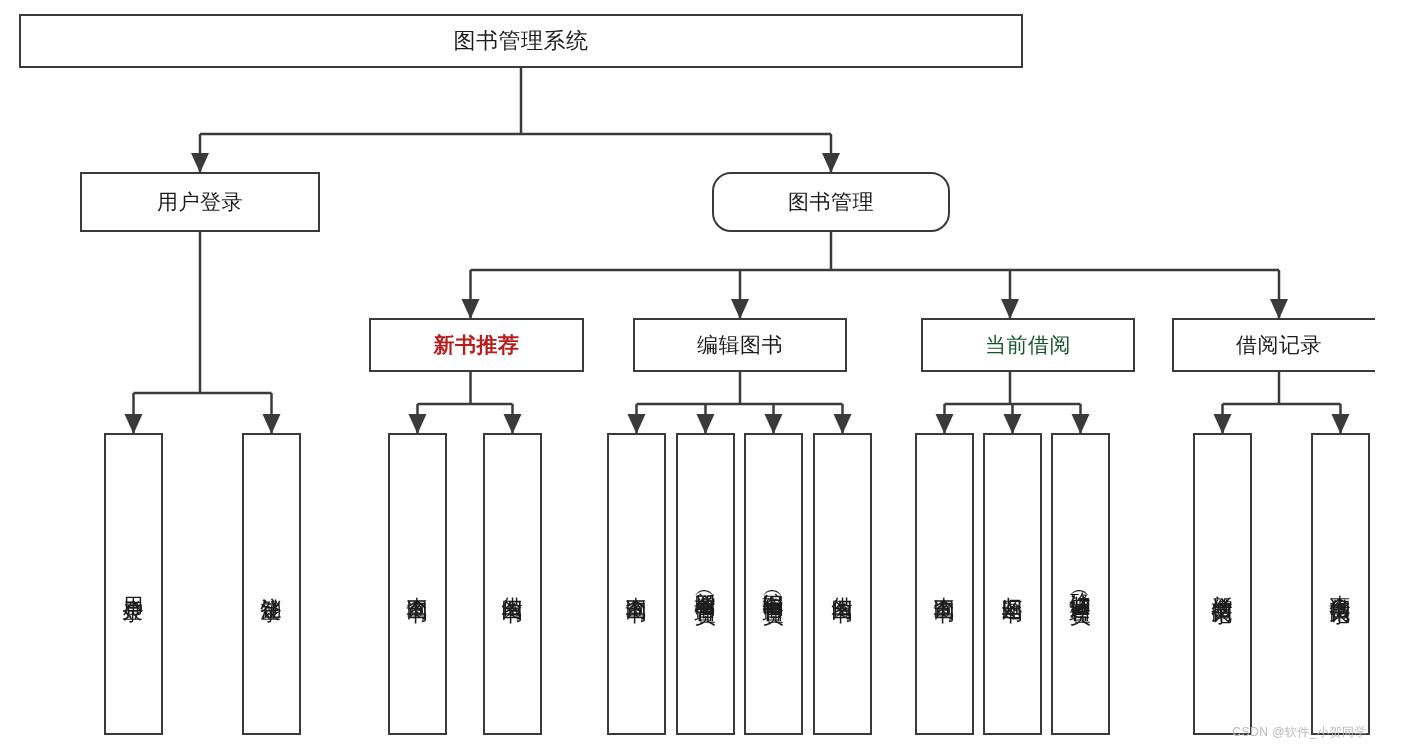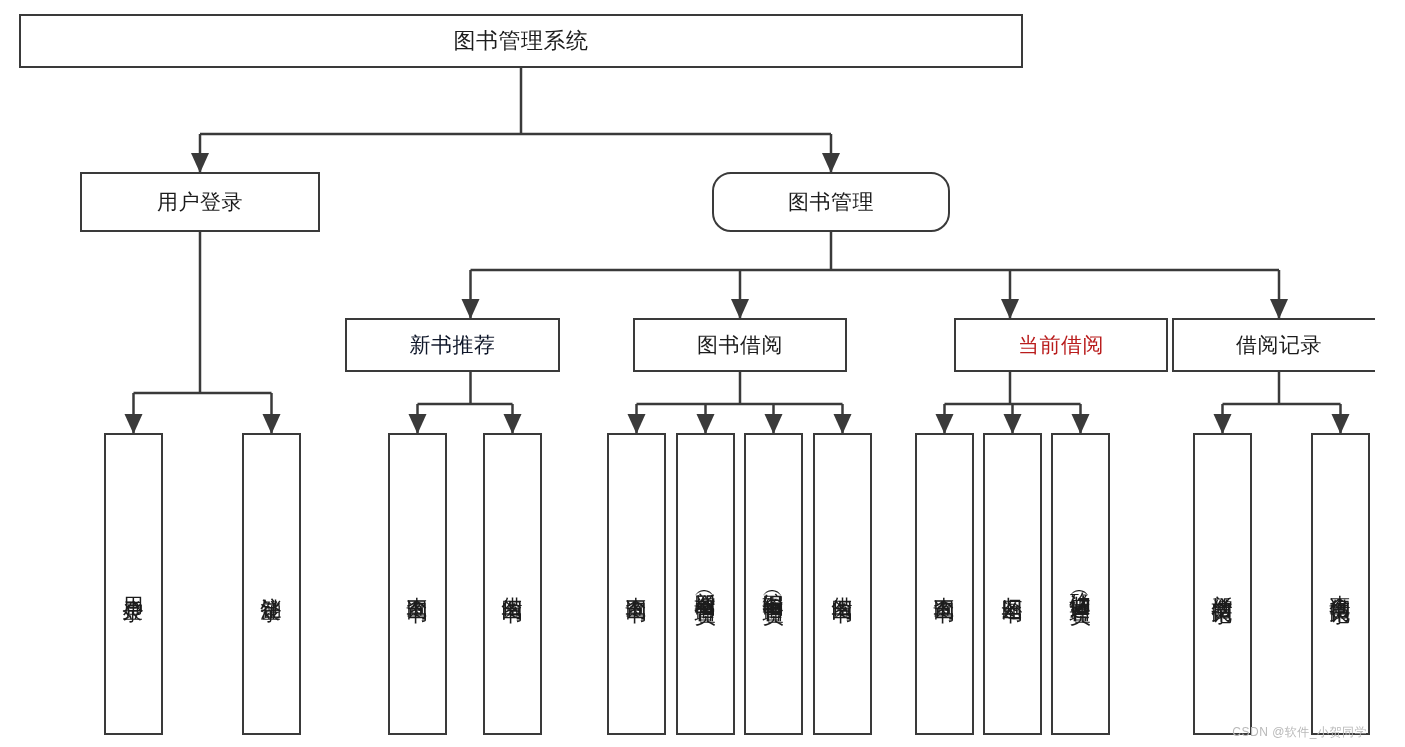--- a/index.html
+++ b/index.html
@@ -138,27 +138,27 @@
   <div id="nodes-layer">
       <div class="node horiz root" style="left: 19px; top: 14px; width: 1004px; height: 54px; border-color: rgb(58, 58, 58); background: rgb(255, 255, 255); color: rgb(28, 28, 28);">
         <span class="node-label">图书管理系统</span>
       </div>
       <div class="node horiz" style="left: 80px; top: 172px; width: 240px; height: 60px; border-color: rgb(58, 58, 58); background: rgb(255, 255, 255); color: rgb(28, 28, 28);">
         <span class="node-label">用户登录</span>
       </div>
       <div class="node horiz" style="left: 712px; top: 172px; width: 238px; height: 60px; border-color: rgb(58, 58, 58); background: rgb(255, 255, 255); color: rgb(28, 28, 28); border-radius: 19px;">
         <span class="node-label">图书管理</span>
       </div>
-      <div class="node horiz" style="left: 345px; top: 318px; width: 215px; height: 54px; border-color: rgb(58, 58, 58); background: rgb(255, 255, 255); color: #0f172a;">
+      <div class="node horiz" style="left: 369px; top: 318px; width: 215px; height: 54px; border-color: rgb(58, 58, 58); background: rgb(255, 255, 255); color: #b91c1c; font-weight: bold;">
         <span class="node-label">新书推荐</span>
       </div>
       <div class="node horiz" style="left: 633px; top: 318px; width: 214px; height: 54px; border-color: rgb(58, 58, 58); background: rgb(255, 255, 255); color: rgb(28, 28, 28);">
-        <span class="node-label">图书借阅</span>
-      </div>
-      <div class="node horiz" style="left: 954px; top: 318px; width: 214px; height: 54px; border-color: rgb(58, 58, 58); background: rgb(255, 255, 255); color: #b91c1c;">
+        <span class="node-label">编辑图书</span>
+      </div>
+      <div class="node horiz" style="left: 921px; top: 318px; width: 214px; height: 54px; border-color: rgb(58, 58, 58); background: rgb(255, 255, 255); color: #14532d;">
         <span class="node-label">当前借阅</span>
       </div>
       <div class="node horiz" style="left: 1172px; top: 318px; width: 214px; height: 54px; border-color: rgb(58, 58, 58); background: rgb(255, 255, 255); color: rgb(28, 28, 28);">
         <span class="node-label">借阅记录</span>
       </div>
       <div class="node vert" style="left: 104px; top: 433px; width: 59px; height: 302px; border-color: rgb(58, 58, 58); background: rgb(255, 255, 255); color: rgb(28, 28, 28);">
         <span class="node-label">用户登录</span>
       </div>
       <div class="node vert" style="left: 242px; top: 433px; width: 59px; height: 302px; border-color: rgb(58, 58, 58); background: rgb(255, 255, 255); color: rgb(28, 28, 28);">
         <span class="node-label">注销登录</span>

